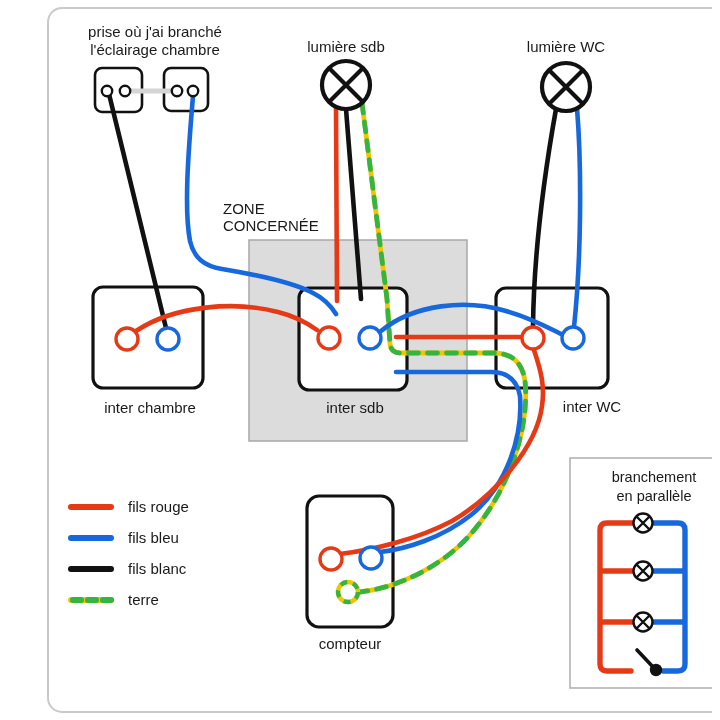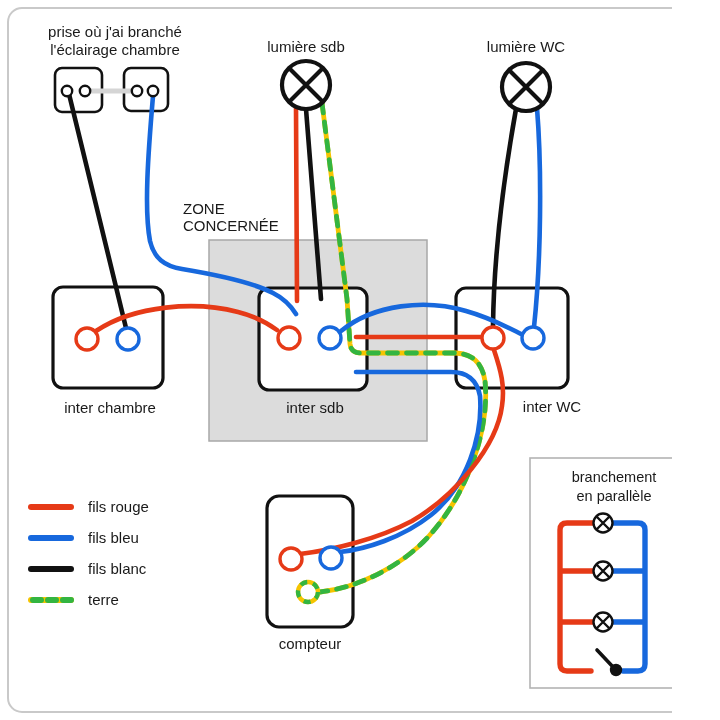--- a/index.html
+++ b/index.html
@@ -1,17 +1,17 @@
 <!DOCTYPE html>
 <html><head>
 <meta charset="utf-8">
 <style>
   html,body{margin:0;padding:0;background:#ffffff;}
   .stage{position:relative;width:672px;height:720px;background:#ffffff;overflow:hidden;
-         font-family:"Liberation Sans", sans-serif;}
+         font-family:"Liberation Sans", sans-serif;padding-left:40px;}
   svg text{fill:#1a1a1a;font-family:"Liberation Sans", sans-serif;}
   .lbl{font-size:15px;}
   .lbl-small{font-size:14.5px;}
 </style>
 </head>
 <body>
 
 <div class="stage">
 <svg width="720" height="720" viewBox="0 0 720 720">
 

